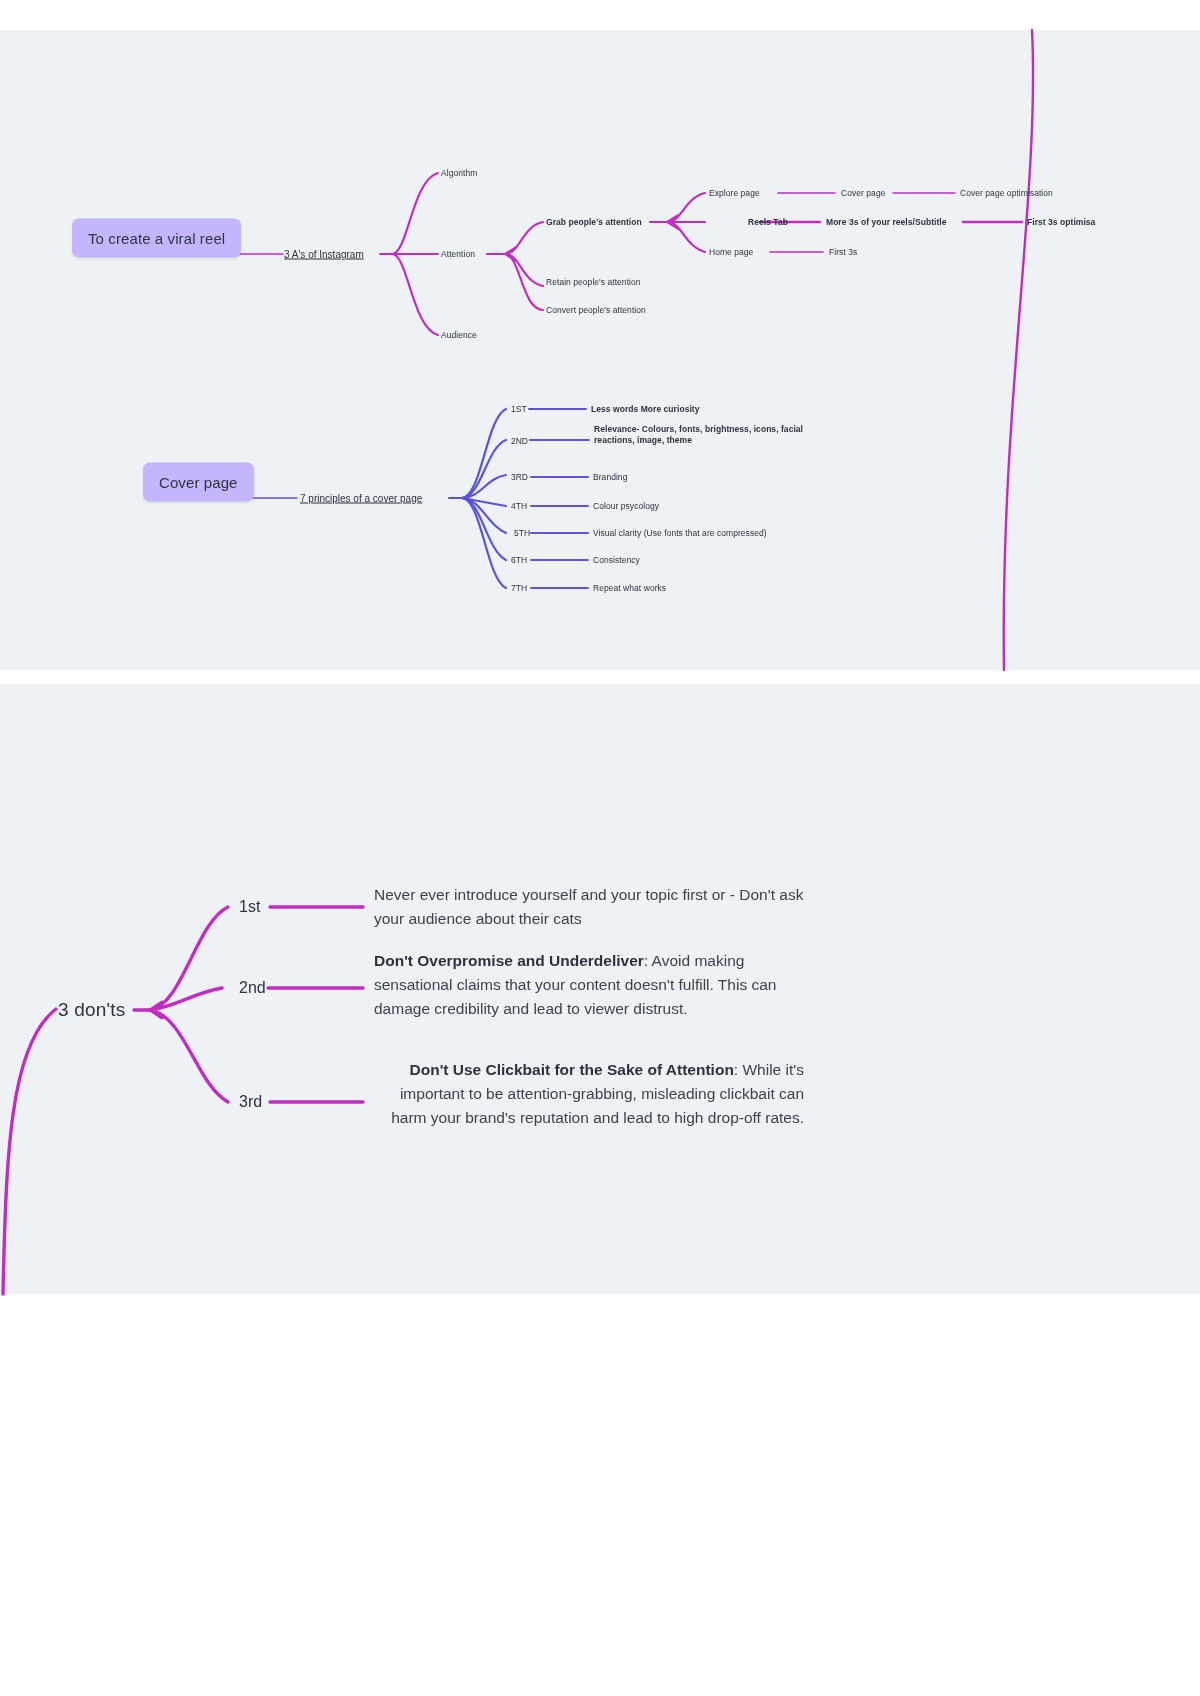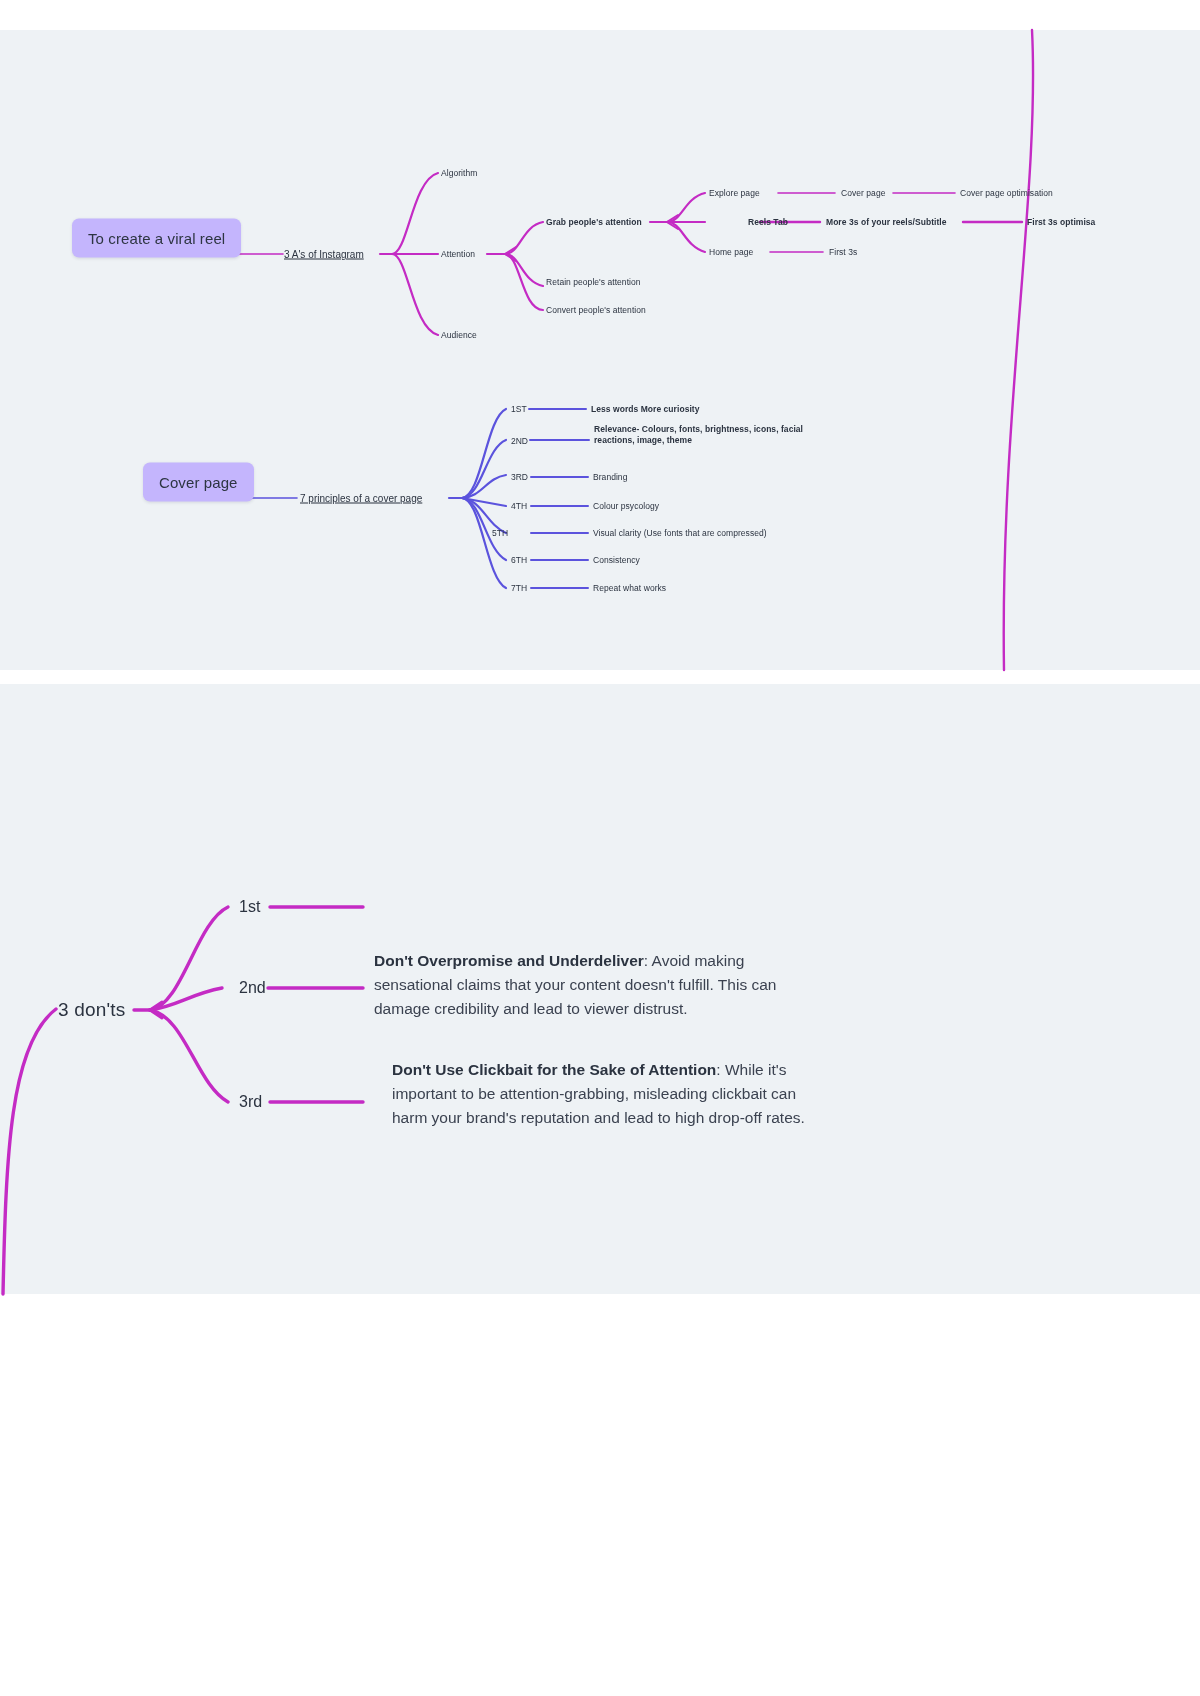--- a/index.html
+++ b/index.html
@@ -120,21 +120,21 @@
 
     <div class="node lbl-ord" style="left:511px;top:411px;transform:translateY(-50%);">2ND</div>
     <div class="node lbl b w" style="left:594px;top:405px;width:230px;transform:translateY(-50%);">Relevance- Colours, fonts, brightness, icons, facial reactions, image, theme</div>
 
     <div class="node lbl-ord" style="left:511px;top:447px;transform:translateY(-50%);">3RD</div>
     <div class="node lbl" style="left:593px;top:447px;transform:translateY(-50%);">Branding</div>
 
     <div class="node lbl-ord" style="left:511px;top:476px;transform:translateY(-50%);">4TH</div>
     <div class="node lbl" style="left:593px;top:476px;transform:translateY(-50%);">Colour psycology</div>
 
-    <div class="node lbl-ord" style="left:492px;top:503px;transform:translateY(-50%);">5TH</div>
+    <div class="node lbl-ord" style="left:514px;top:503px;transform:translateY(-50%);">5TH</div>
     <div class="node lbl" style="left:593px;top:503px;transform:translateY(-50%);">Visual clarity (Use fonts that are compressed)</div>
 
     <div class="node lbl-ord" style="left:511px;top:530px;transform:translateY(-50%);">6TH</div>
     <div class="node lbl" style="left:593px;top:530px;transform:translateY(-50%);">Consistency</div>
 
     <div class="node lbl-ord" style="left:511px;top:558px;transform:translateY(-50%);">7TH</div>
     <div class="node lbl" style="left:593px;top:558px;transform:translateY(-50%);">Repeat what works</div>
 
   </div>
 </div>
@@ -158,25 +158,26 @@
 
         <path d="M270 223 L363 223"></path>
         <path d="M268 304 L363 304"></path>
         <path d="M270 418 L363 418"></path>
       </g>
     </svg>
 
     <div class="node big-node" style="left:58px;top:326px;transform:translateY(-50%);">3 don'ts</div>
 
     <div class="node big-ord" style="left:239px;top:223px;transform:translateY(-50%);">1st</div>
+    <div class="node big-text" style="left:374px;top:223px;transform:translateY(-50%);">Never ever introduce yourself and your topic first or - Don't ask your audience about their cats</div>
 
     <div class="node big-ord" style="left:239px;top:304px;transform:translateY(-50%);">2nd</div>
     <div class="node big-text" style="left:374px;top:301px;transform:translateY(-50%);">
       <b>Don't Overpromise and Underdeliver</b><span>: Avoid making sensational claims that your content doesn't fulfill. This can damage credibility and lead to viewer distrust.</span>
     </div>
 
     <div class="node big-ord" style="left:239px;top:418px;transform:translateY(-50%);">3rd</div>
-    <div class="node big-text" style="left:392px;top:410px;transform:translateY(-50%);">
+    <div class="node big-text" style="left:374px;top:410px;transform:translateY(-50%);text-align:right;">
       <b>Don't Use Clickbait for the Sake of Attention</b><span>: While it's important to be attention-grabbing, misleading clickbait can harm your brand's reputation and lead to high drop-off rates.</span>
     </div>
 
   </div>
 </div>
 
 </body></html>

